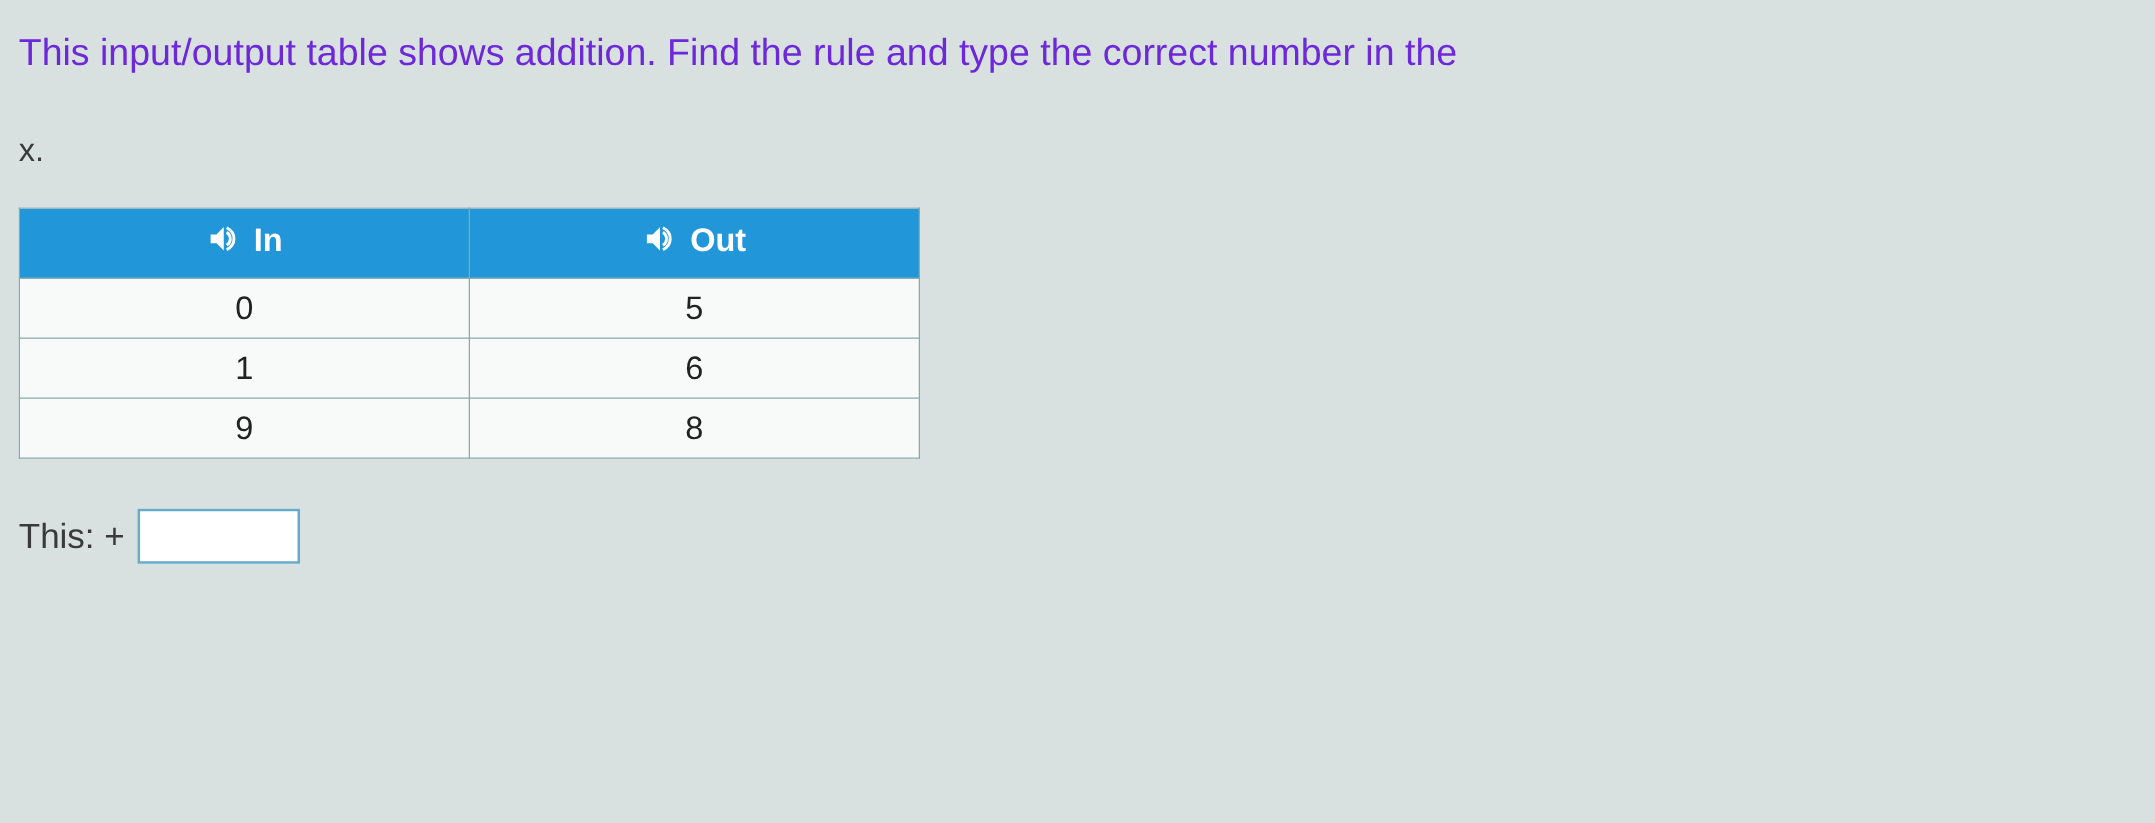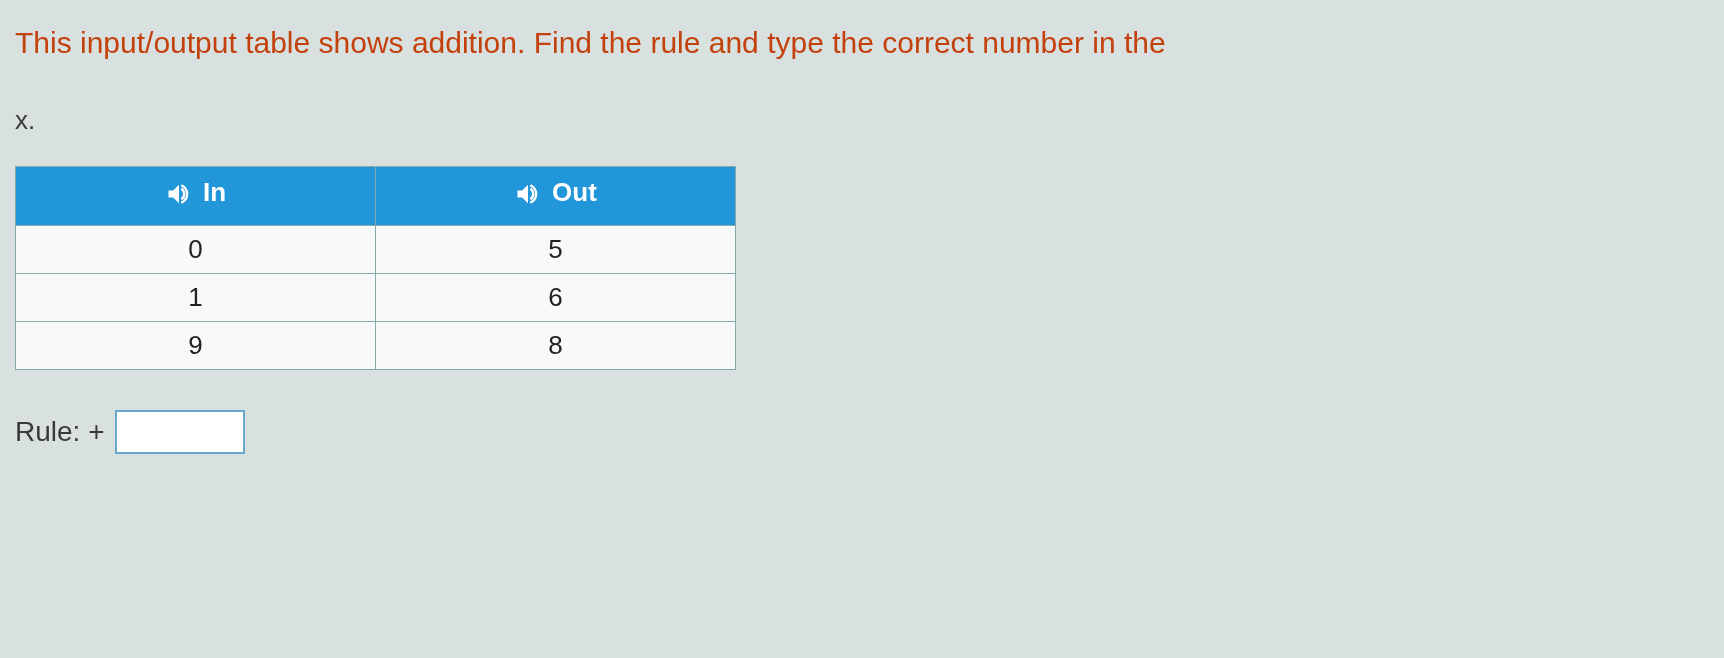--- a/index.html
+++ b/index.html
@@ -9,21 +9,21 @@
     }
     body {
       font-family: Arial, Helvetica, sans-serif;
       background: #d8e0e0;
       padding: 20px 15px;
       width: 1724px;
       height: 658px;
     }
     .instruction {
       font-size: 30px;
-      color: #c2410c;
+      color: #6d28d9;
       margin-bottom: 40px;
       line-height: 1.5;
     }
     .box-label {
       font-size: 26px;
       color: #3a3a3a;
       margin-bottom: 30px;
     }
     table {
       border-collapse: collapse;
@@ -44,21 +44,21 @@
       font-size: 26px;
       color: #222;
       padding: 8px 20px;
       text-align: center;
       border: 1px solid #8aa;
       background: #f8fafa;
       width: 360px;
     }
     .header-cell {
       display: inline-flex;
-      align-items: flex-end;
+      align-items: flex-start;
       gap: 10px;
     }
     .speaker-icon {
       display: inline-block;
       width: 28px;
       height: 28px;
     }
     .rule-row {
       display: flex;
       align-items: center;
@@ -121,15 +121,15 @@
       <td>6</td>
     </tr>
     <tr>
       <td>9</td>
       <td>8</td>
     </tr>
   </tbody>
 </table>
 
 <div class="rule-row">
-  <span>Rule: +</span>
+  <span>This: +</span>
   <input type="text" class="rule-input" value="" style="">
 </div>
 
 </body></html>

